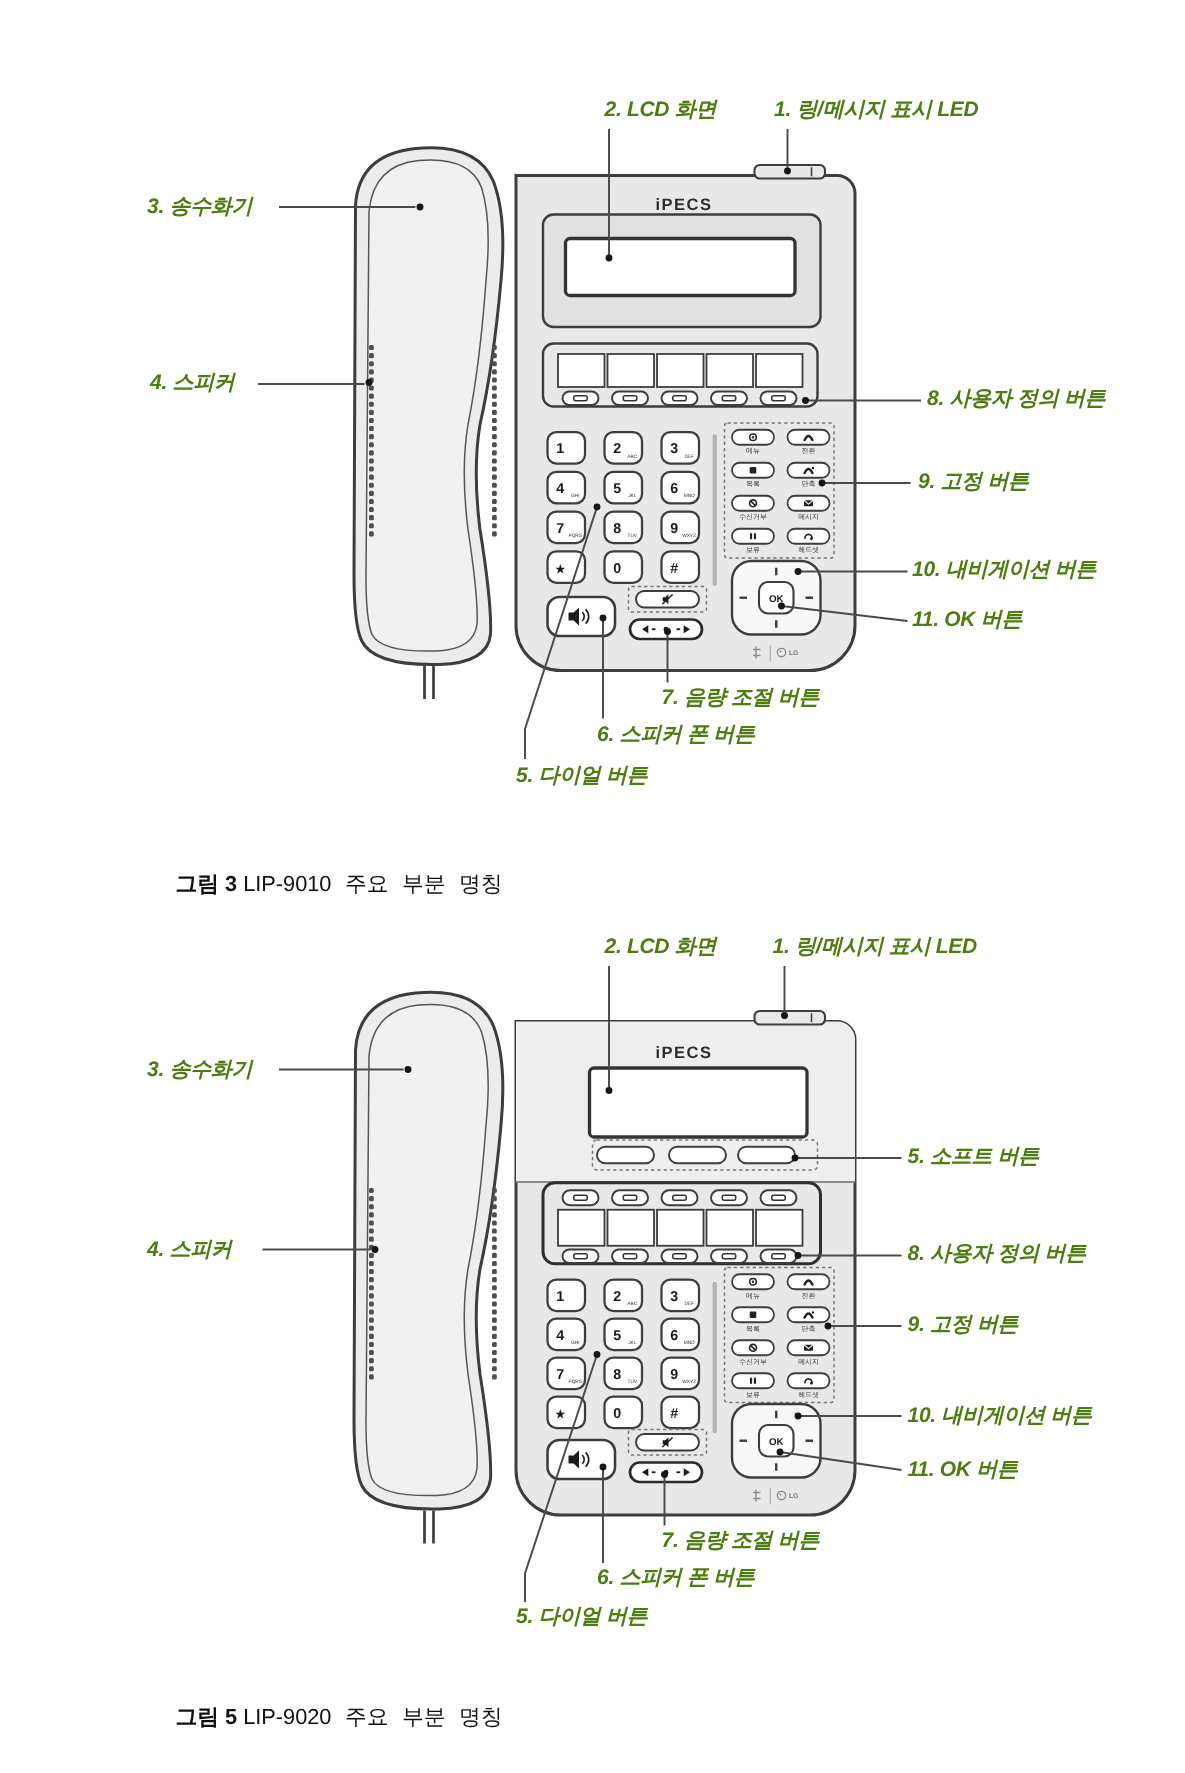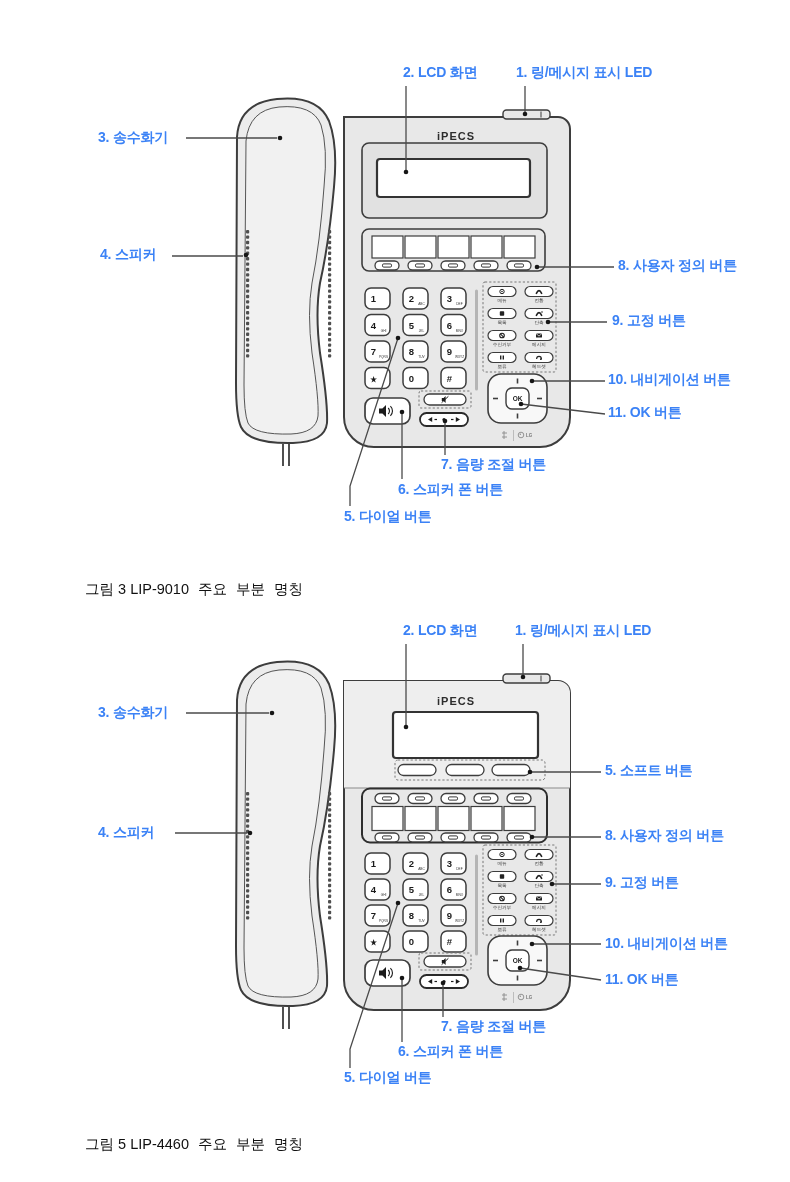--- a/index.html
+++ b/index.html
@@ -2,24 +2,24 @@
 <html><head>
 <meta charset="utf-8">
 <style>
   html,body{margin:0;padding:0;background:#fff;}
   .page{position:relative;width:790px;height:1182px;background:#ffffff;overflow:hidden;
         font-family:"Liberation Sans",sans-serif;}
   .art{position:absolute;}
   #overlay{position:absolute;left:0;top:0;z-index:30;pointer-events:none;}
   #overlay path{stroke:#4a4a4a;stroke-width:1.3;fill:none;}
   #overlay circle{fill:#161616;}
-  .callout{position:absolute;z-index:40;font-size:14px;font-weight:600;color:#3b82f6;
-           white-space:nowrap;letter-spacing:-0.2px;}
+  .callout{position:absolute;z-index:40;font-size:14px;font-weight:600;color:#4d7c0f;
+           white-space:nowrap;letter-spacing:-0.2px;font-style:italic;}
   .caption{position:absolute;z-index:40;margin:0;font-size:14.5px;color:#101010;white-space:nowrap;}
-  .caption b{font-weight:normal;}
+  .caption b{font-weight:bold;margin-left:32px;}
   .caption span{word-spacing:5px;margin-top:42px;}
   svg text{font-family:"Liberation Sans",sans-serif;}
 </style>
 </head>
 <body>
 
 <div class="page">
 
   <svg id="phone1" class="art" style="left:225px;top:95px" width="350" height="395" viewBox="0 0 350 395">
       <path d="M119,22 H333 A12,12 0 0 1 345,34 V322 A30,30 0 0 1 315,352 H149 A30,30 0 0 1 119,322 Z" fill="#e8e8e8" stroke="#3d3d3d" stroke-width="2"></path>
@@ -498,16 +498,16 @@
     <div class="callout" style="left:98px;top:704px">3. 송수화기</div>
     <div class="callout" style="left:98px;top:824px">4. 스피커</div>
     <div class="callout" style="left:605px;top:762px">5. 소프트 버튼</div>
     <div class="callout" style="left:605px;top:827px">8. 사용자 정의 버튼</div>
     <div class="callout" style="left:605px;top:874px">9. 고정 버튼</div>
     <div class="callout" style="left:605px;top:935px">10. 내비게이션 버튼</div>
     <div class="callout" style="left:605px;top:971px">11. OK 버튼</div>
     <div class="callout" style="left:441px;top:1018px">7. 음량 조절 버튼</div>
     <div class="callout" style="left:398px;top:1043px">6. 스피커 폰 버튼</div>
     <div class="callout" style="left:344px;top:1069px">5. 다이얼 버튼</div>
-    <p class="caption" style="left:85px;top:1135px"><b>그림 5</b> <span>LIP-4460 주요 부분 명칭</span></p>
+    <p class="caption" style="left:85px;top:1135px"><b>그림 5</b> <span>LIP-9020 주요 부분 명칭</span></p>
   </div>
 
 </div>
 
 </body></html>

